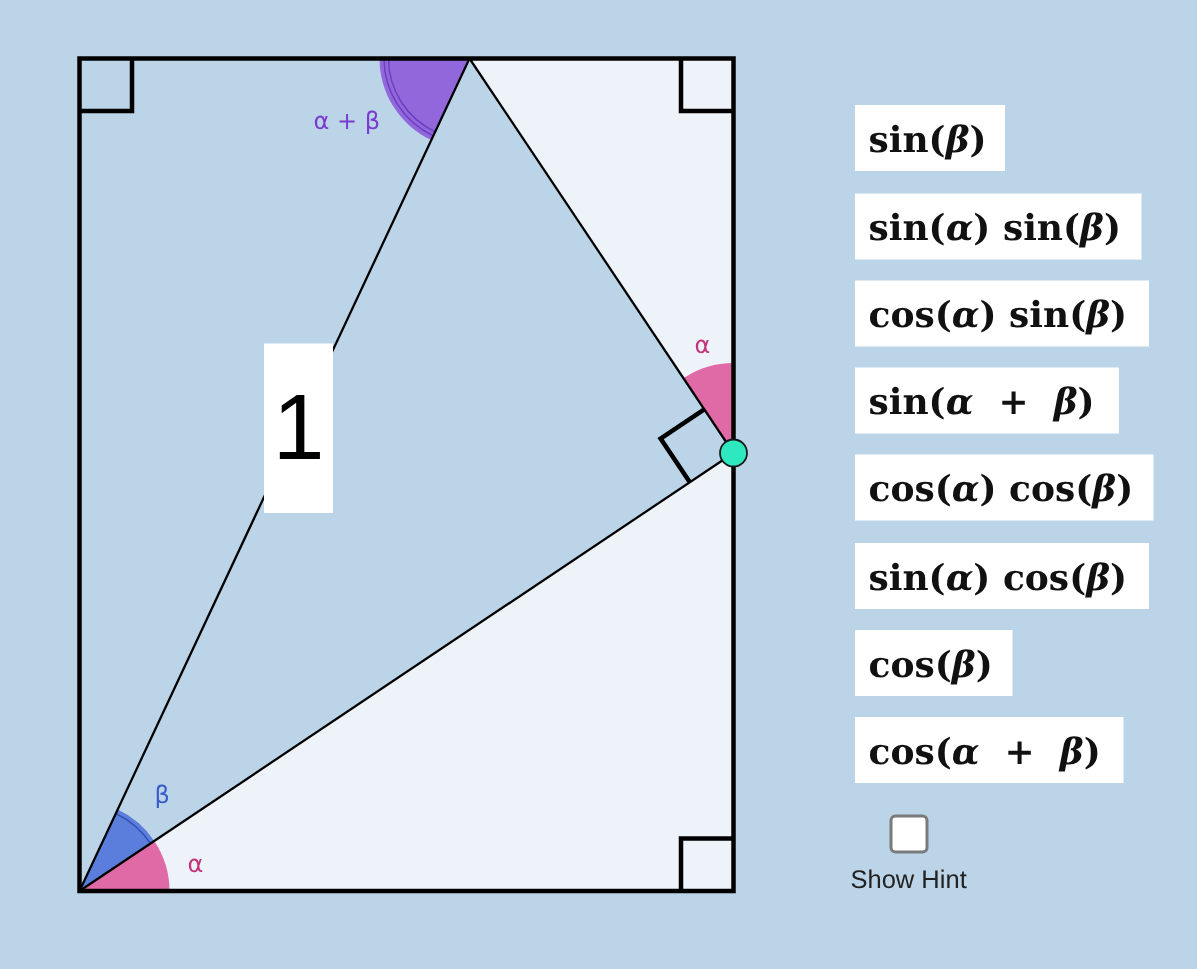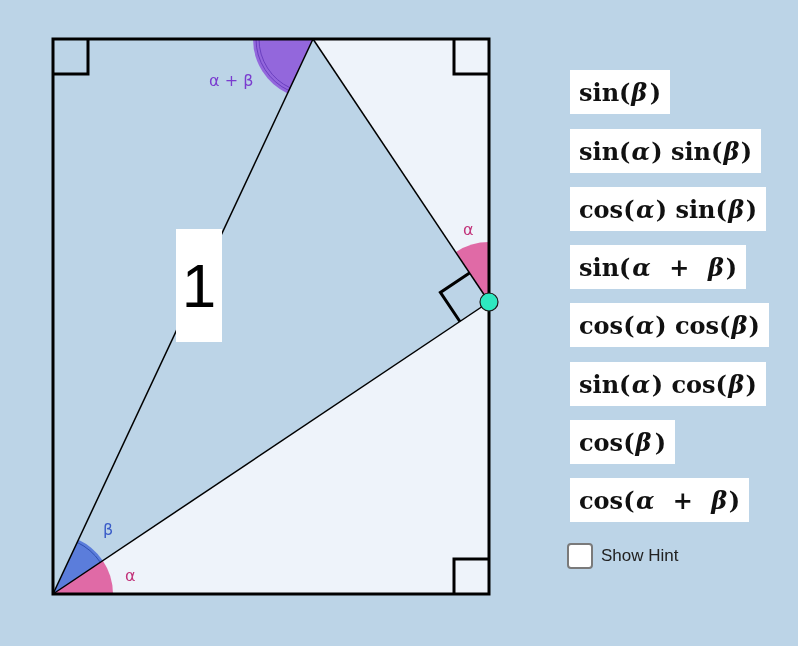--- a/index.html
+++ b/index.html
@@ -18,27 +18,27 @@
       background: #ffffff;
       display: flex; align-items: center;
       padding: 12px 9px;
       box-sizing: border-box;
       font-family: "DejaVu Serif", "Liberation Serif", serif;
       font-weight: bold;
       font-size: 24px;
       color: #111;
       white-space: pre;
       cursor: pointer;
-      justify-content: space-between;
     }
     .formula .g { font-style: italic; }
     .hint {
       position: absolute; left: 567px; top: 543px;
       display: flex; align-items: center; gap: 8px;
       cursor: pointer;
+      flex-direction: column;
     }
     .hint .box {
       width: 26px; height: 26px;
       border: 2px solid #7a7a7a; border-radius: 4px;
       background: #fff; box-sizing: border-box;
     }
     .hint .lbl { font-size: 17px; color: #222; font-family: "Liberation Sans", sans-serif; }
     .one-label {
       position: absolute; left: 176px; top: 229px;
       width: 46px; height: 113px;

